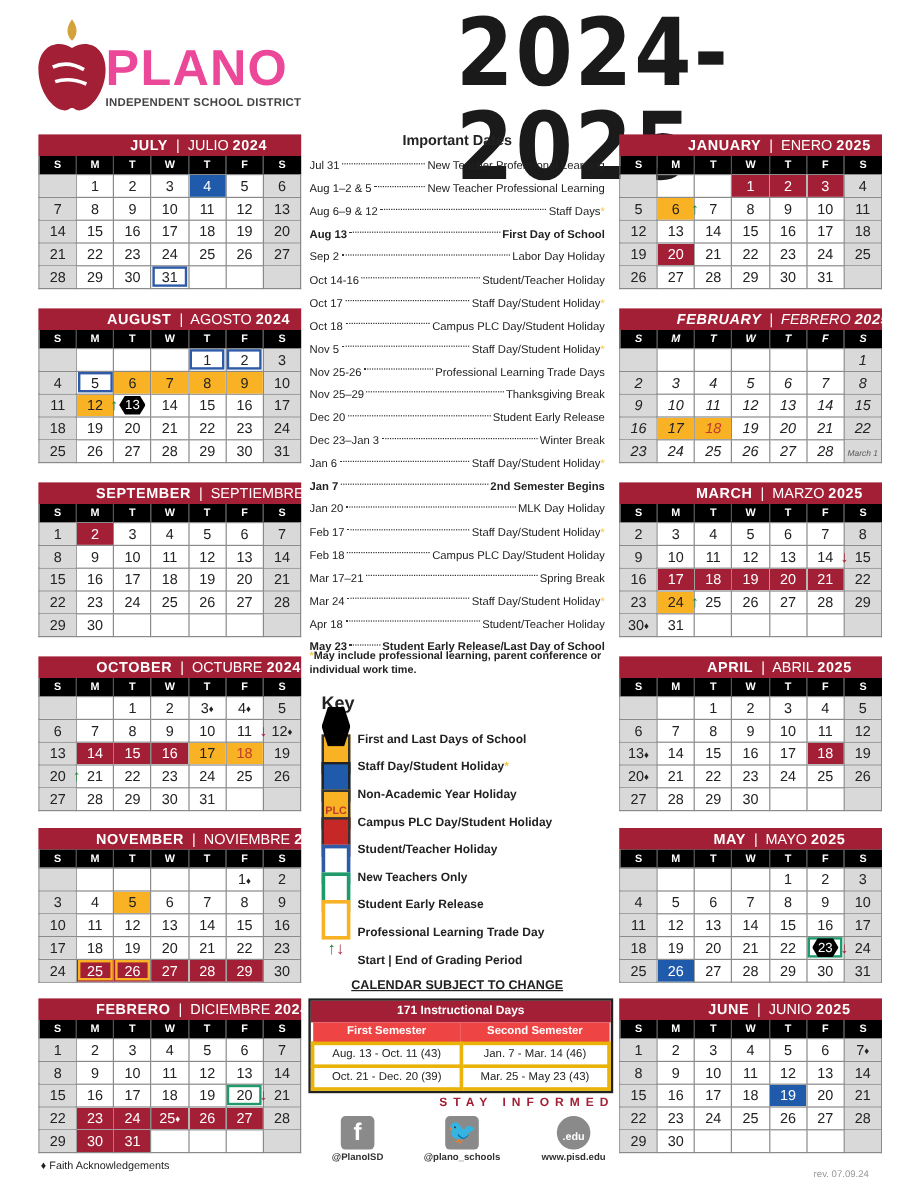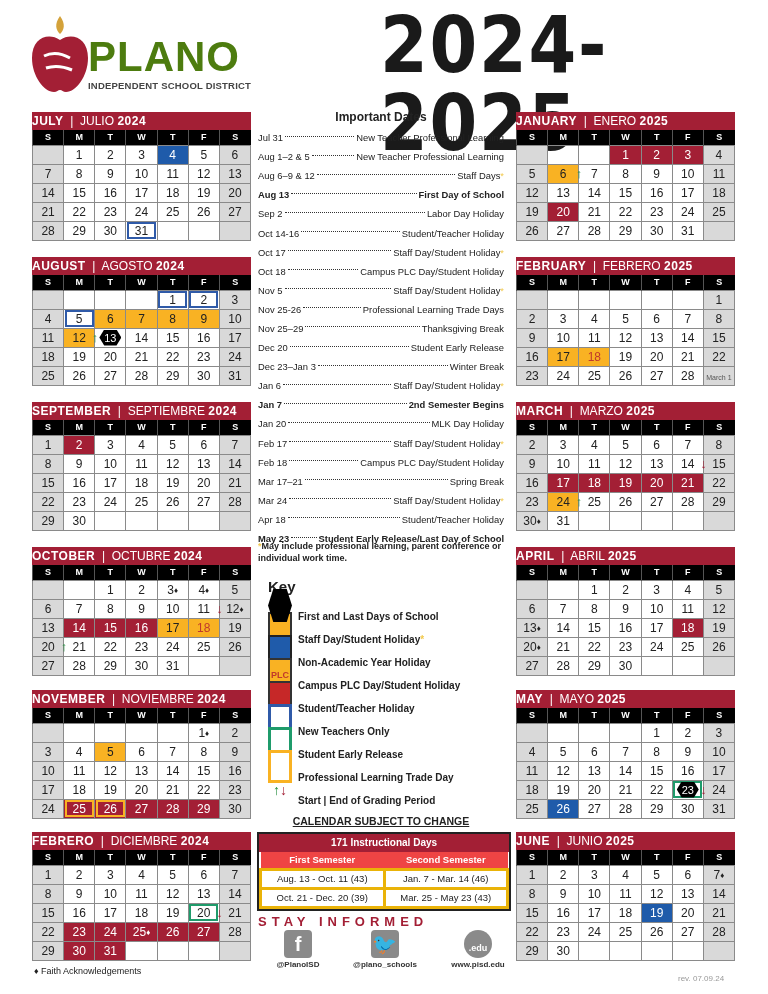--- a/index.html
+++ b/index.html
@@ -1,26 +1,26 @@
 <!DOCTYPE html>
 <html><head>
 <meta charset="utf-8">
 <style>
   * { box-sizing: border-box; margin: 0; padding: 0; }
   html, body { width: 768px; height: 994px; background: #fff; overflow: hidden; }
   body { font-family: "Liberation Sans", sans-serif; color: #222; position: relative; }
 
   .logo { position: absolute; left: 30px; top: 14px; width: 230px; height: 80px; }
   .logo .apple { position: absolute; left: 0; top: 0; width: 60px; height: 80px; }
-  .logo .word { position: absolute; left: 58px; top: 22px; font-size: 42px; font-weight: bold; color: #4d7c0f; letter-spacing: 1px; line-height: 1; }
+  .logo .word { position: absolute; left: 58px; top: 22px; font-size: 42px; font-weight: bold; color: #ec4899; letter-spacing: 1px; line-height: 1; }
   .logo .sub { position: absolute; left: 58px; top: 66px; font-size: 9.5px; font-weight: bold; color: #444; letter-spacing: 0.2px; white-space: nowrap; }
   .year-title { position: absolute; left: 380px; top: 6px; font-size: 78px; font-weight: bold; color: #1a1a1a; letter-spacing: 2px; line-height: 1; font-family: "DejaVu Sans", sans-serif; transform: scaleX(0.88); transform-origin: left top; }
 
   .month { position: absolute; width: 219px; }
-  .month .mhead { background: #a31f35; color: #fff; height: 18px; font-size: 12px; text-align: left; line-height: 18px; white-space: nowrap; }
+  .month .mhead { background: #a31f35; color: #fff; height: 18px; font-size: 12px; text-align: center; line-height: 18px; white-space: nowrap; padding-left: 48px; }
   .month .mhead b { font-weight: bold; letter-spacing: 0.5px; }
   .month .mhead .es { font-weight: normal; }
   .month table { border-collapse: collapse; width: 100%; table-layout: fixed; }
   .month th { background: #000; color: #fff; font-size: 9px; height: 15px; font-weight: bold; border-left: 1px solid #555; }
   .month td { height: 19px; font-size: 12px; text-align: center; border: 1px solid #8a8a8a; position: relative; color: #222; }
   .month td.we { background: #d9d9d9; }
   .month td.staff { background: #f9b223; }
   .month td.holiday { background: #a31f35; color: #fff; }
   .month td.nonacad { background: #1f5baa; color: #fff; }
   .month td.plc { background: #f9b223; color: #c0392b; }
@@ -58,21 +58,21 @@
   .key .sw.arrows { font-size: 14px; }
   .key .sw.arrows .u { color: #1f8a3a; } .key .sw.arrows .dn { color: #a31f35; }
   .change { position: absolute; left: 258px; top: 815px; width: 246px; text-align: center; font-size: 10.5px; font-weight: bold; text-decoration: underline; }
 
   .instr { position: absolute; left: 257px; top: 832px; width: 254px; border: 2px solid #222; }
   .instr .th { background: #a31f35; color: #fff; text-align: center; font-size: 10px; font-weight: bold; height: 18px; line-height: 18px; }
   .instr table { border-collapse: collapse; width: 100%; table-layout: fixed; }
   .instr th { background: #ef4444; color: #fff; font-size: 9.5px; height: 17px; }
   .instr td { font-size: 9.5px; text-align: center; height: 19px; border: 3px solid #eab308; }
 
-  .informed { position: absolute; left: 258px; top: 914px; width: 254px; text-align: left; color: #a31f35; font-size: 13px; font-weight: bold; letter-spacing: 5px; }
+  .informed { position: absolute; left: 258px; top: 914px; width: 254px; text-align: right; color: #a31f35; font-size: 10px; font-weight: bold; letter-spacing: 5px; }
   .social { position: absolute; top: 930px; text-align: center; font-size: 8px; font-weight: bold; color: #333; }
   .social .ic { width: 28px; height: 28px; background: #8a8a8a; border-radius: 4px; color: #fff; font-size: 20px; font-weight: bold; line-height: 28px; margin: 0 auto 2px auto; }
   .rev { position: absolute; left: 678px; top: 974px; font-size: 8px; color: #999; }
   .faith { position: absolute; left: 34px; top: 966px; font-size: 9px; color: #222; }
 </style>
 </head>
 <body>
 
 <div class="logo">
   <svg class="apple" viewBox="0 0 60 80">
@@ -506,21 +506,21 @@
             <td class=""><span>27</span></td>
             <td class=""><span>28</span></td>
             <td class=""><span>29</span></td>
             <td class=""><span>30</span></td>
             <td class=""><span>31</span></td>
             <td class="we"></td>
           </tr>
         </tbody>
       </table>
     </div>
-    <div class="month" style="left: 516px; top: 257px;">
+    <div class="month" style="left: 516px; top: 257px; font-style: italic;">
       <div class="mhead"><b>FEBRUARY</b> &nbsp;|&nbsp; <span class="es">FEBRERO</span> <b>2025</b></div>
       <table>
         <tbody>
           <tr>
             <th>S</th>
             <th>M</th>
             <th>T</th>
             <th>W</th>
             <th>T</th>
             <th>F</th>

